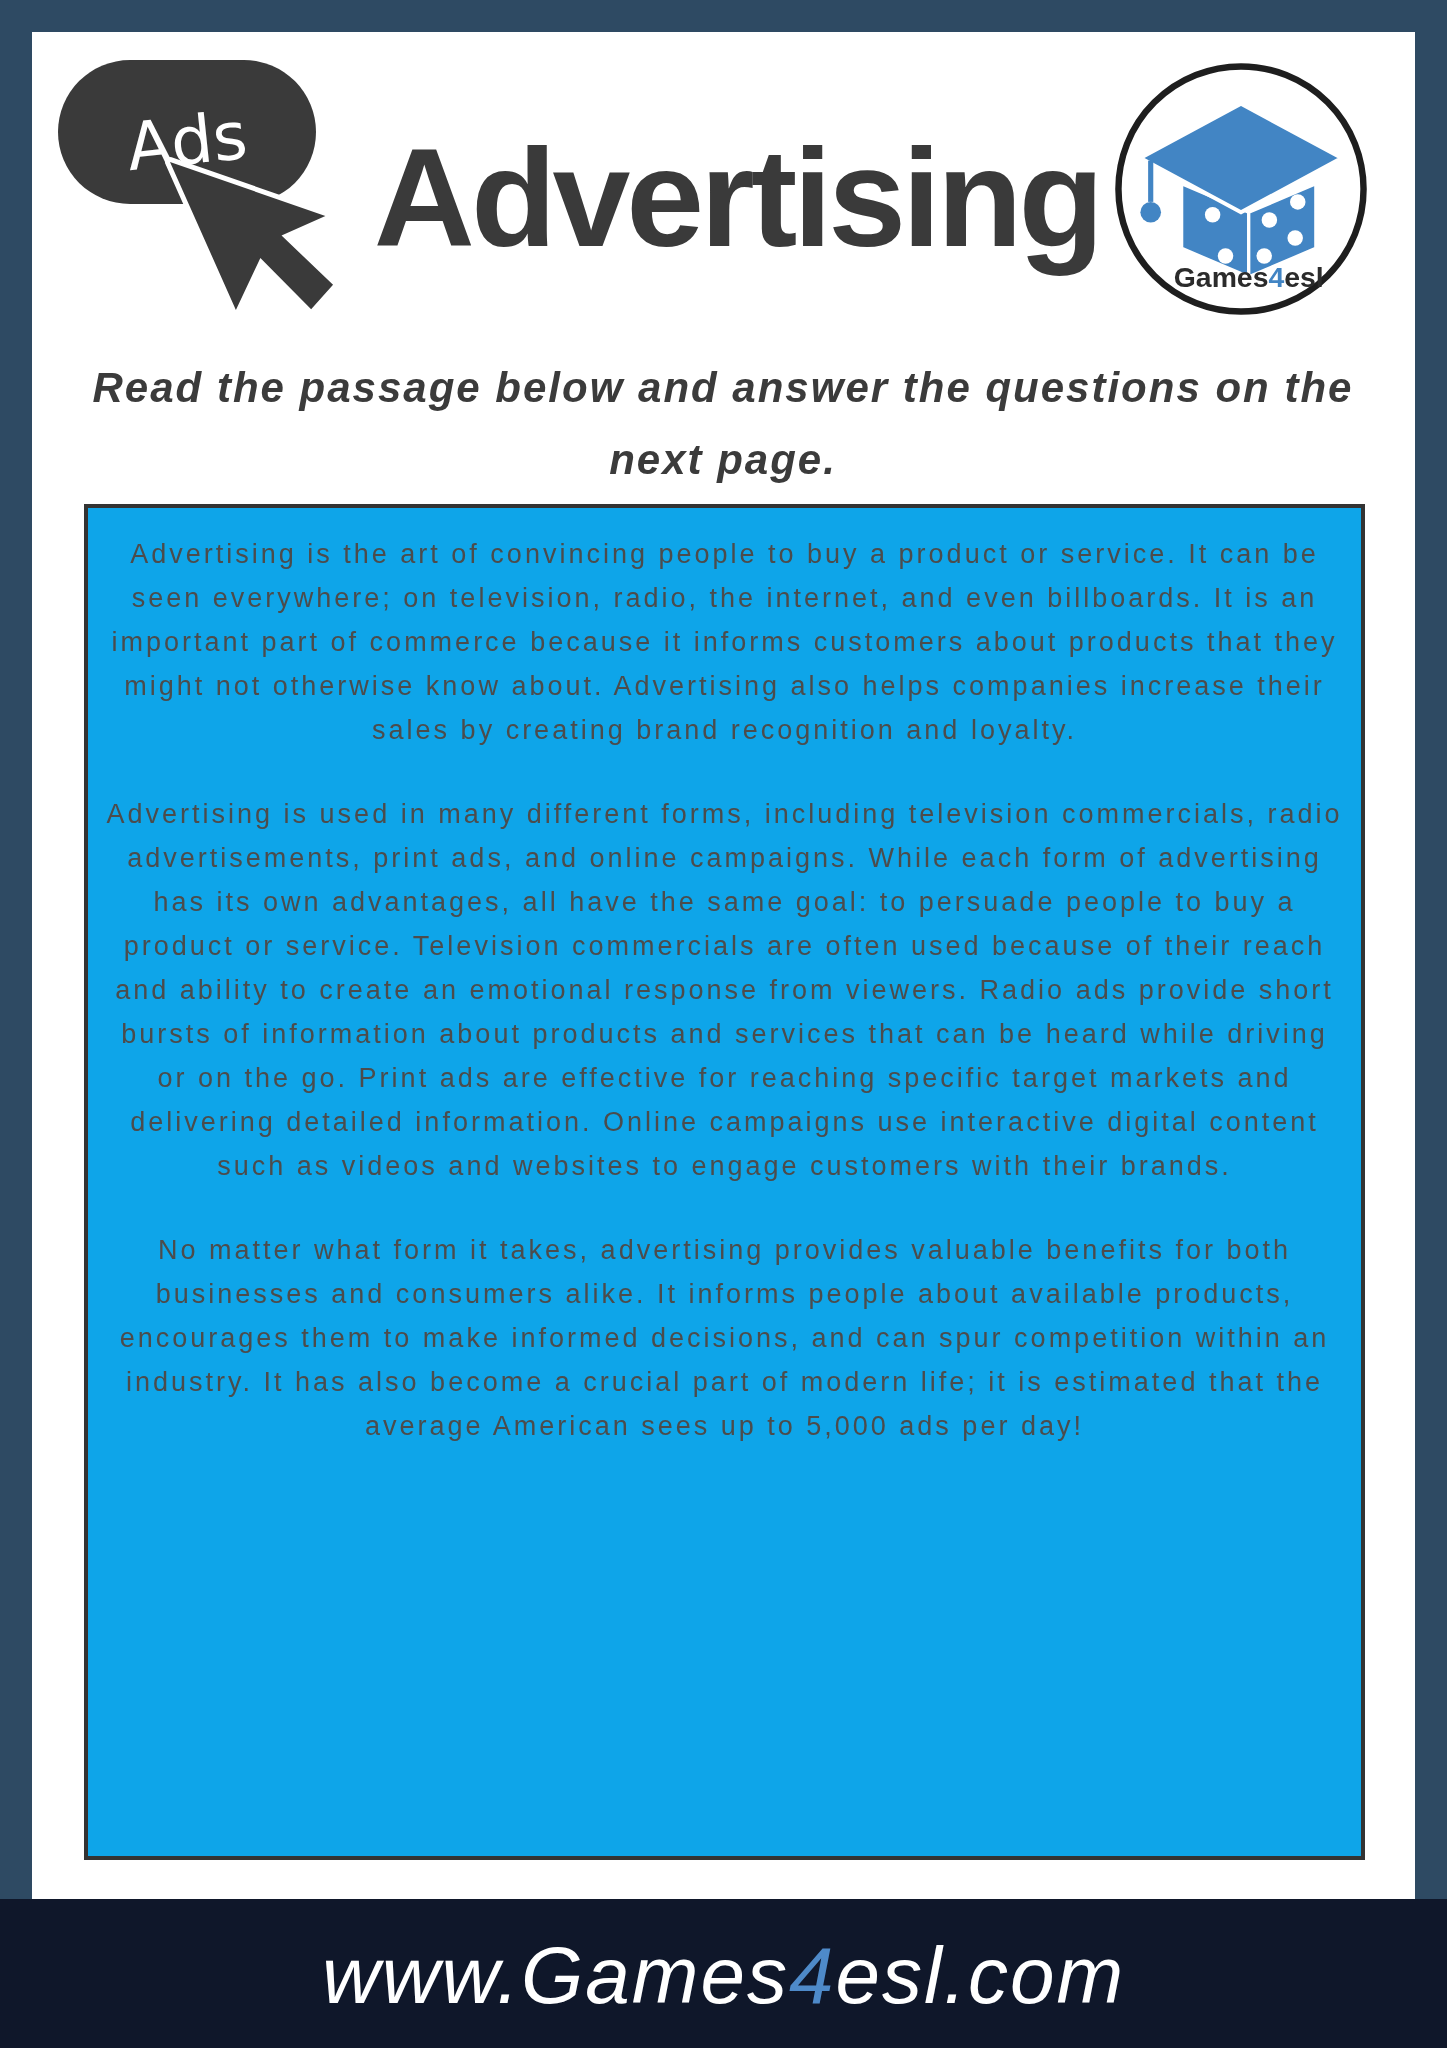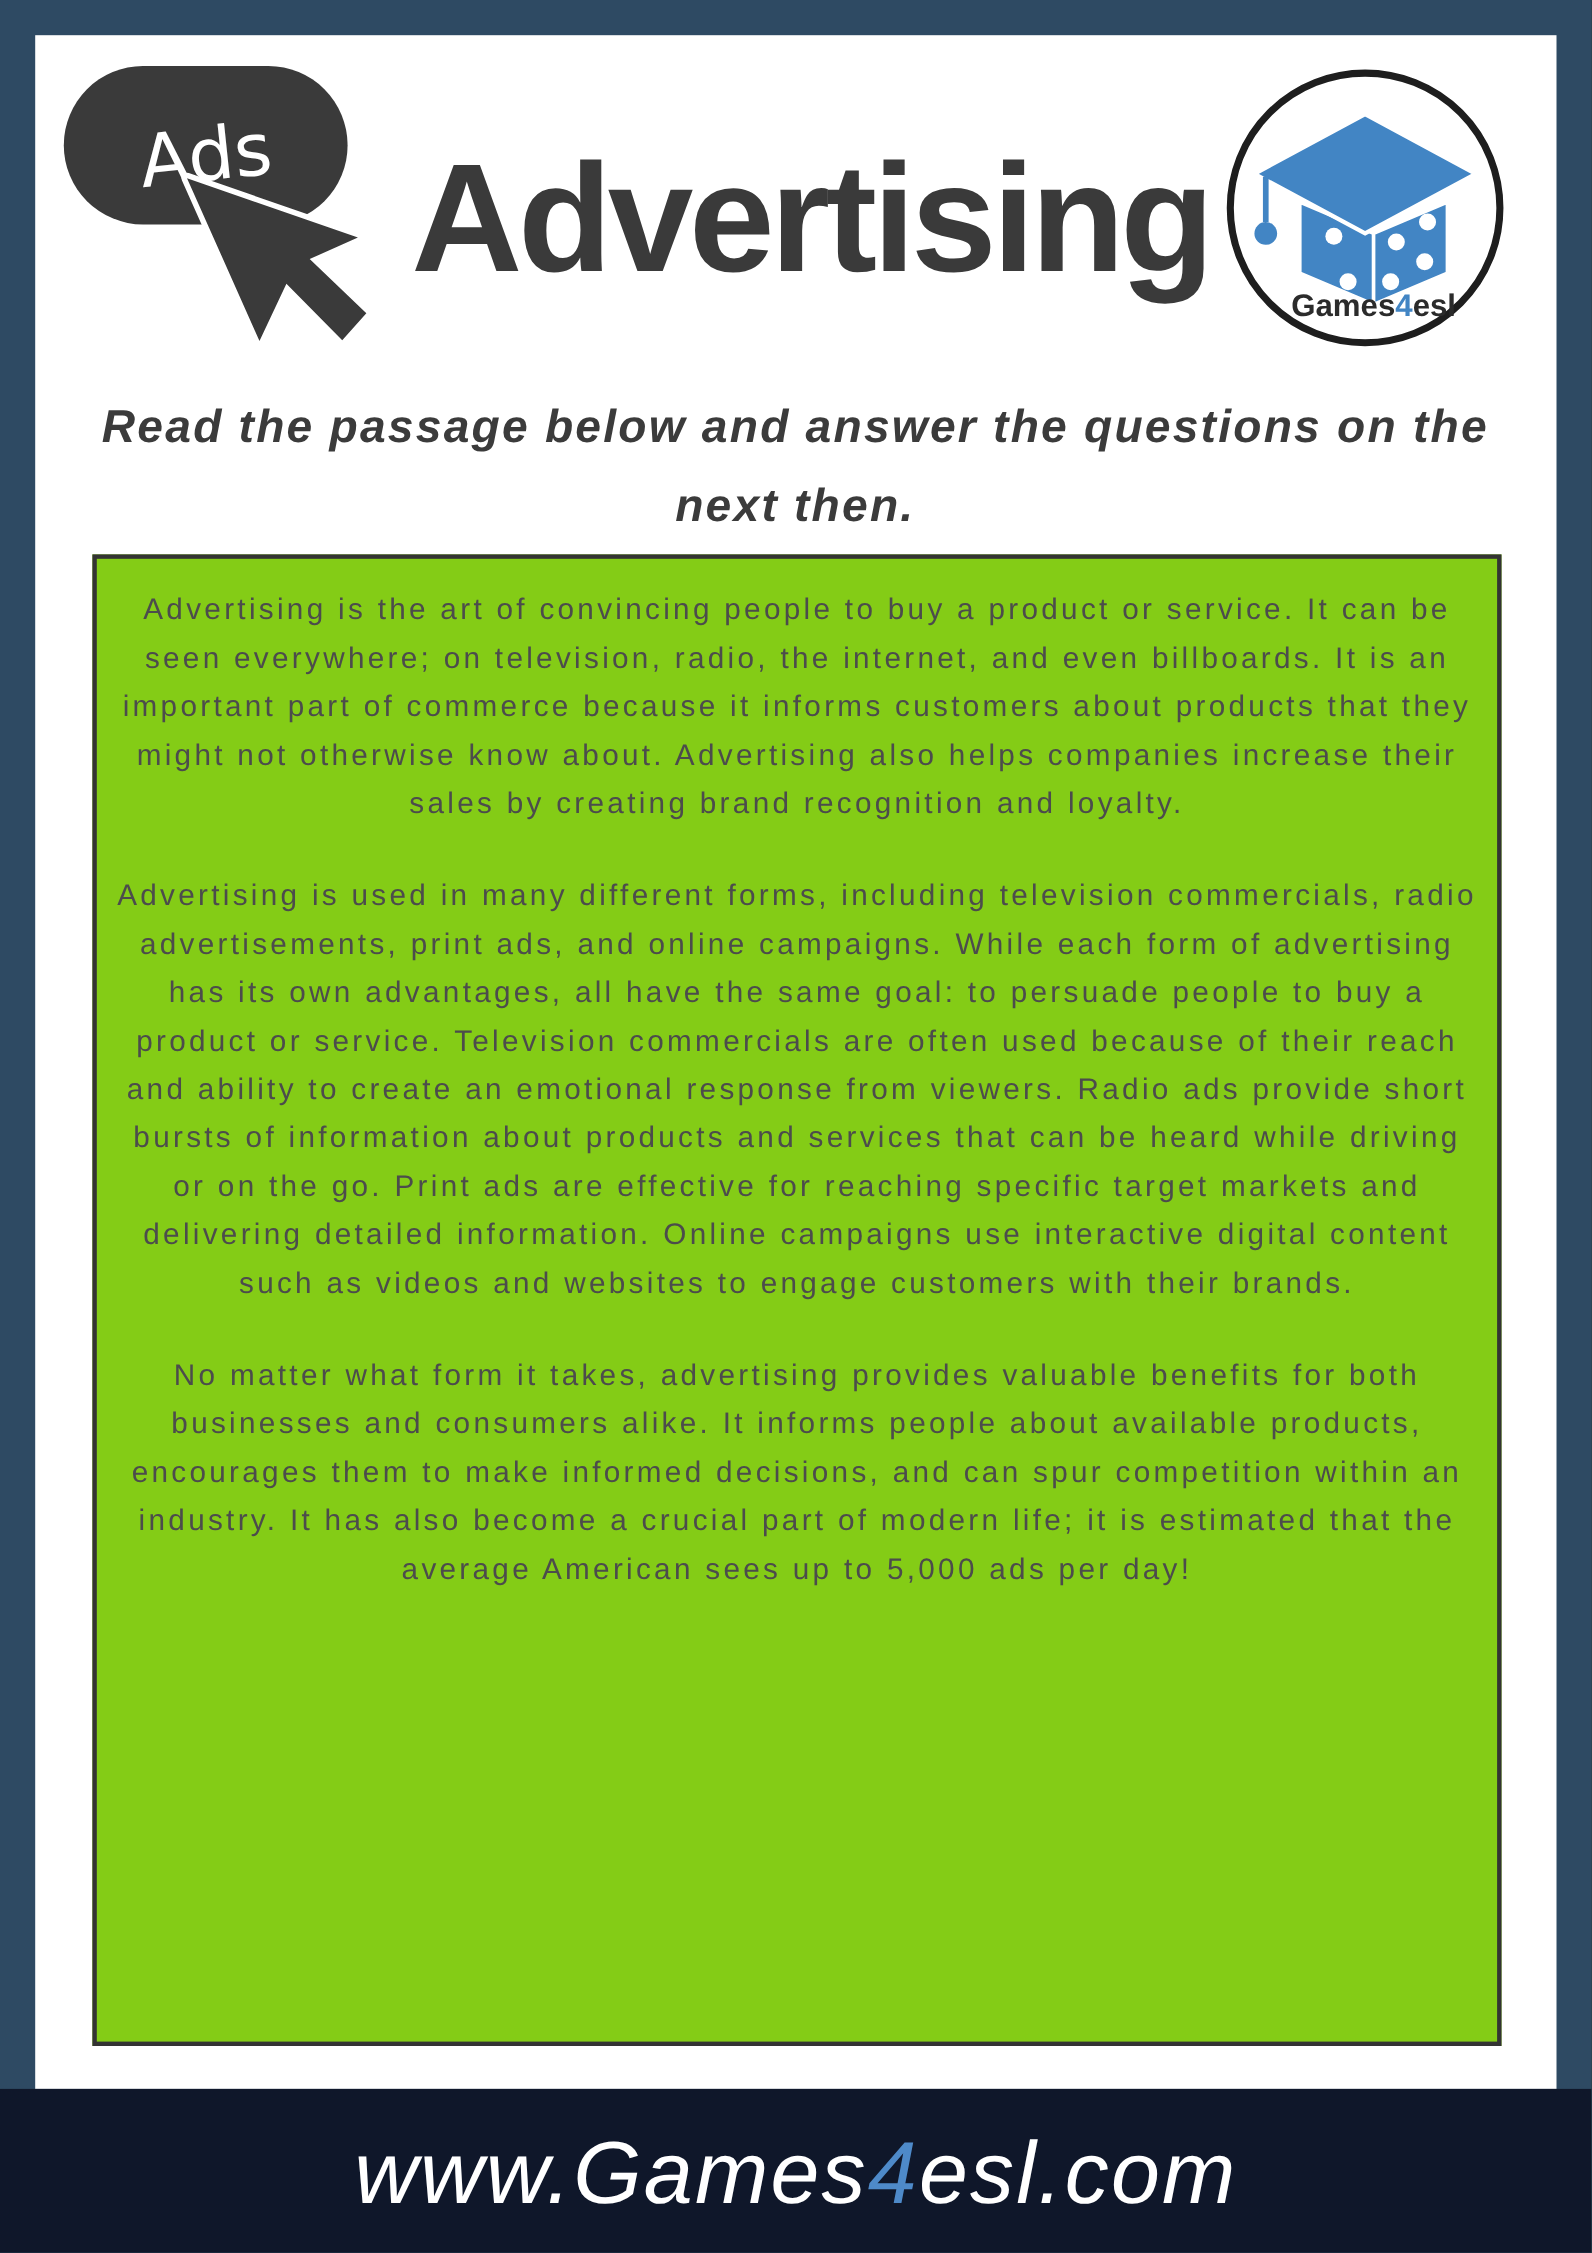--- a/index.html
+++ b/index.html
@@ -11,21 +11,21 @@
   .g4-logo{position:absolute;left:1112px;top:60px;width:258px;height:258px;}
 
   .title{position:absolute;left:300px;top:128px;width:800px;text-align:right;
          font-size:140px;font-weight:700;letter-spacing:-4px;color:#3a3a3a;line-height:1;}
 
   .instruction{position:absolute;left:53px;top:352px;width:1340px;text-align:center;
                font-size:42px;font-weight:700;font-style:italic;letter-spacing:2px;
                line-height:72px;color:#3b3b3b;}
 
   .passage-box{position:absolute;left:84px;top:504px;width:1281px;height:1356px;
-               border:4px solid #333333;box-sizing:border-box;background:#84cc16;overflow:hidden;}
+               border:4px solid #333333;box-sizing:border-box;background:#0ea5e9;overflow:hidden;}
   .passage-inner{padding:24px 18px 0 18px;}
   .passage-inner p{margin:0 0 40px 0;text-align:center;font-size:27px;line-height:44px;
                    letter-spacing:3px;color:#4c4c4c;}
 
   .footer{position:absolute;left:0;top:1899px;width:1447px;height:153px;
           display:flex;align-items:center;justify-content:center;background:#0f172a;font-style:italic;}
   .footer-text{font-size:80px;letter-spacing:2px;color:#ffffff;font-weight:400;}
   .accent{color:#4e8ac9;}
   .g4-accent{fill:#4285c4;}
 </style>
@@ -62,21 +62,21 @@
     <g>
       <polygon points="100,34 178,76 100,118 22,76" fill="#4285c4" stroke="#ffffff" stroke-width="3"></polygon>
       <line x1="30" y1="78" x2="30" y2="110" stroke="#4285c4" stroke-width="4"></line>
       <circle cx="30" cy="118" r="8" fill="#4285c4"></circle>
     </g>
     <text x="106" y="176" text-anchor="middle" font-family="Liberation Sans, sans-serif" font-size="22" font-weight="700">
       <tspan fill="#2b2b2b">Games</tspan><tspan class="g4-accent">4</tspan><tspan fill="#2b2b2b">esl</tspan>
     </text>
   </svg>
 
-  <div class="instruction">Read the passage below and answer the questions on the next then.</div>
+  <div class="instruction">Read the passage below and answer the questions on the next page.</div>
 
   <div class="passage-box">
     <div class="passage-inner">
       <p>Advertising is the art of convincing people to buy a product or service. It can be seen everywhere; on television, radio, the internet, and even billboards. It is an important part of commerce because it informs customers about products that they might not otherwise know about. Advertising also helps companies increase their sales by creating brand recognition and loyalty.</p>
       <p>Advertising is used in many different forms, including television commercials, radio advertisements, print ads, and online campaigns. While each form of advertising has its own advantages, all have the same goal: to persuade people to buy a product or service. Television commercials are often used because of their reach and ability to create an emotional response from viewers. Radio ads provide short bursts of information about products and services that can be heard while driving or on the go. Print ads are effective for reaching specific target markets and delivering detailed information. Online campaigns use interactive digital content such as videos and websites to engage customers with their brands.</p>
       <p>No matter what form it takes, advertising provides valuable benefits for both businesses and consumers alike. It informs people about available products, encourages them to make informed decisions, and can spur competition within an industry. It has also become a crucial part of modern life; it is estimated that the average American sees up to 5,000 ads per day!</p>
     </div>
   </div>
 
   <div class="footer">

